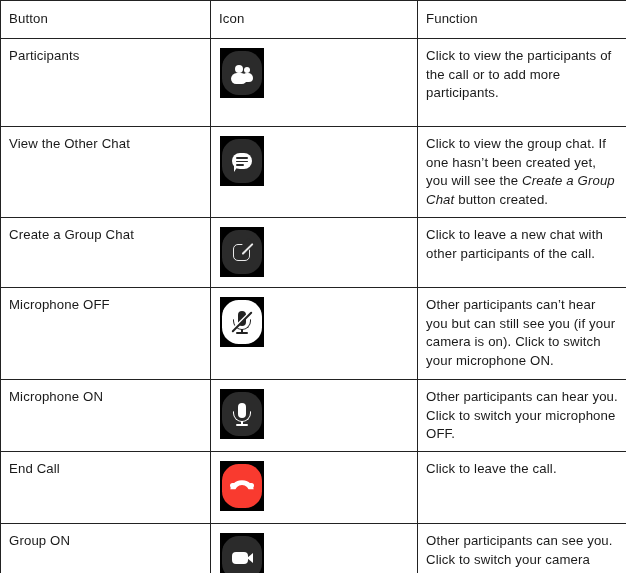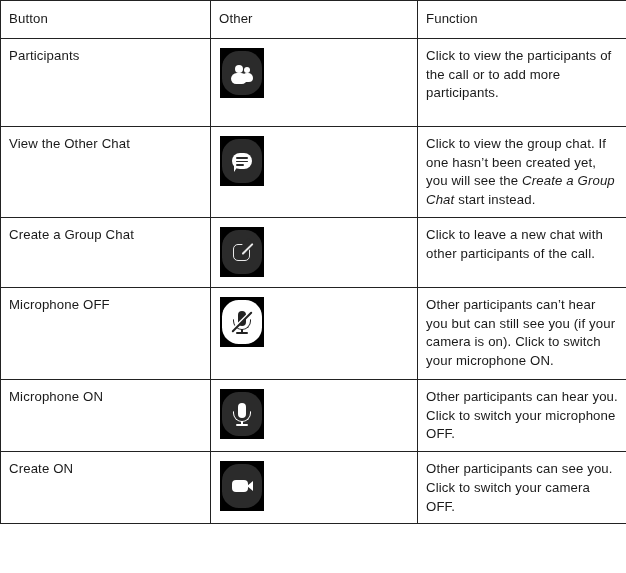--- a/index.html
+++ b/index.html
@@ -290,21 +290,21 @@
       <col class="col-icon">
       <col class="col-function">
     </colgroup>
     <tbody>
 
       <tr class="header-row">
         <td>
           <div class="cell-text">Button</div>
         </td>
         <td>
-          <div class="cell-text">Other</div>
+          <div class="cell-text">Icon</div>
         </td>
         <td>
           <div class="cell-text">Function</div>
         </td>
       </tr>
 
       <tr style="height:88px">
         <td>
           <div class="cell-text">Participants</div>
         </td>
@@ -338,21 +338,21 @@
                 <span class="tail"></span>
                 <span class="bubble"></span>
                 <span class="ln ln1"></span>
                 <span class="ln ln2"></span>
                 <span class="ln ln3"></span>
               </div>
             </div>
           </div>
         </td>
         <td>
-          <div class="cell-text"><span>Click to view the group chat. If one hasn’t been created yet, you will see the </span><span class="italic">Create a Group Chat</span><span> start instead.</span></div>
+          <div class="cell-text"><span>Click to view the group chat. If one hasn’t been created yet, you will see the </span><span class="italic">Create a Group Chat</span><span> button created.</span></div>
         </td>
       </tr>
 
       <tr style="height:70px">
         <td>
           <div class="cell-text">Create a Group Chat</div>
         </td>
         <td class="icon-cell">
           <div class="icon-pad">
             <div class="tile">
@@ -409,24 +409,44 @@
                 <span class="base"></span>
               </div>
             </div>
           </div>
         </td>
         <td>
           <div class="cell-text"><span>Other participants can hear you. Click to switch your microphone OFF.</span></div>
         </td>
       </tr>
 
+      <tr style="height:72px">
+        <td>
+          <div class="cell-text">End Call</div>
+        </td>
+        <td class="icon-cell">
+          <div class="icon-pad">
+            <div class="tile">
+              <div class="squircle red"></div>
+              <div class="glyph g-endcall">
+                <span class="nub-l"></span>
+                <span class="nub-r"></span>
+                <span class="handset"></span>
+              </div>
+            </div>
+          </div>
+        </td>
+        <td>
+          <div class="cell-text"><span>Click to leave the call.</span></div>
+        </td>
+      </tr>
 
       <tr style="height:71px">
         <td>
-          <div class="cell-text">Create ON</div>
+          <div class="cell-text">Group ON</div>
         </td>
         <td class="icon-cell">
           <div class="icon-pad">
             <div class="tile">
               <div class="squircle"></div>
               <div class="glyph g-cam">
                 <span class="body"></span>
                 <span class="lens"></span>
               </div>
             </div>

